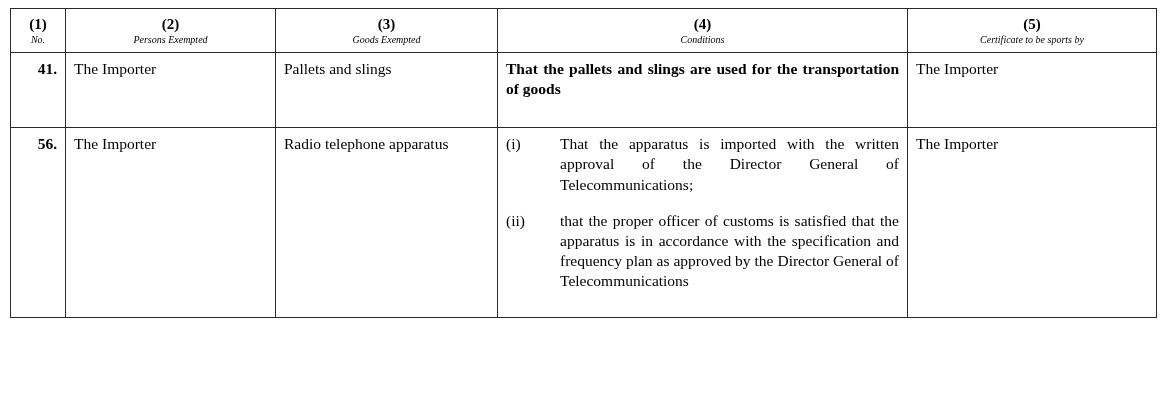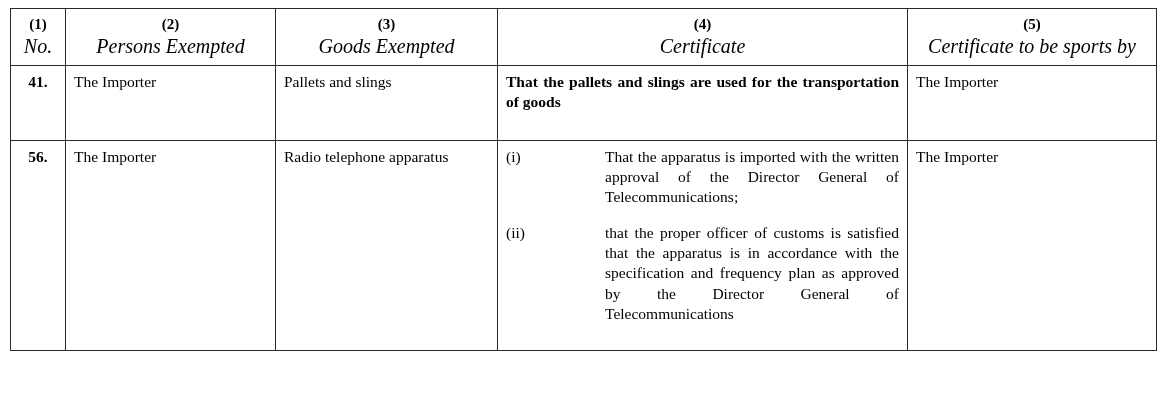--- a/index.html
+++ b/index.html
@@ -49,25 +49,25 @@
   .hdr-num {
     display: block;
     font-weight: bold;
     font-style: normal;
     font-size: 15px;
     line-height: 1.25;
   }
   .hdr-label {
     display: block;
     font-style: italic;
-    font-size: 20px;
+    font-size: 10px;
     line-height: 1.25;
   }
   td.cell-no {
-    text-align: center;
+    text-align: right;
     font-weight: bold;
     font-size: 15.5px;
     padding-left: 14px;
   }
   .justify {
     text-align: justify;
     text-justify: inter-word;
     font-weight: bold;
   }
   .row-41 td { height: 62px; }
@@ -84,21 +84,20 @@
   }
   .cond-item:last-child { margin-bottom: 0; justify-content: flex-end; }
   .cond-marker {
     flex: 0 0 54px;
     text-align: left;
   }
   .cond-text {
     flex: 1 1 auto;
     text-align: justify;
     text-justify: inter-word;
-    margin-left: 45px;
   }
   .cond-text.spread {
     text-align: justify;
   }
   .cond-text.spread::after {
     content: "";
     display: inline-block;
     width: 100%;
   }
 </style>
@@ -123,21 +122,21 @@
         <th>
           <span class="hdr-num">(2)</span>
           <span class="hdr-label">Persons Exempted</span>
         </th>
         <th>
           <span class="hdr-num">(3)</span>
           <span class="hdr-label">Goods Exempted</span>
         </th>
         <th>
           <span class="hdr-num">(4)</span>
-          <span class="hdr-label">Certificate</span>
+          <span class="hdr-label">Conditions</span>
         </th>
         <th>
           <span class="hdr-num">(5)</span>
           <span class="hdr-label">Certificate to be sports by</span>
         </th>
       </tr>
     </thead>
     <tbody>
       <tr class="row-41">
         <td class="cell-no">41.</td>

